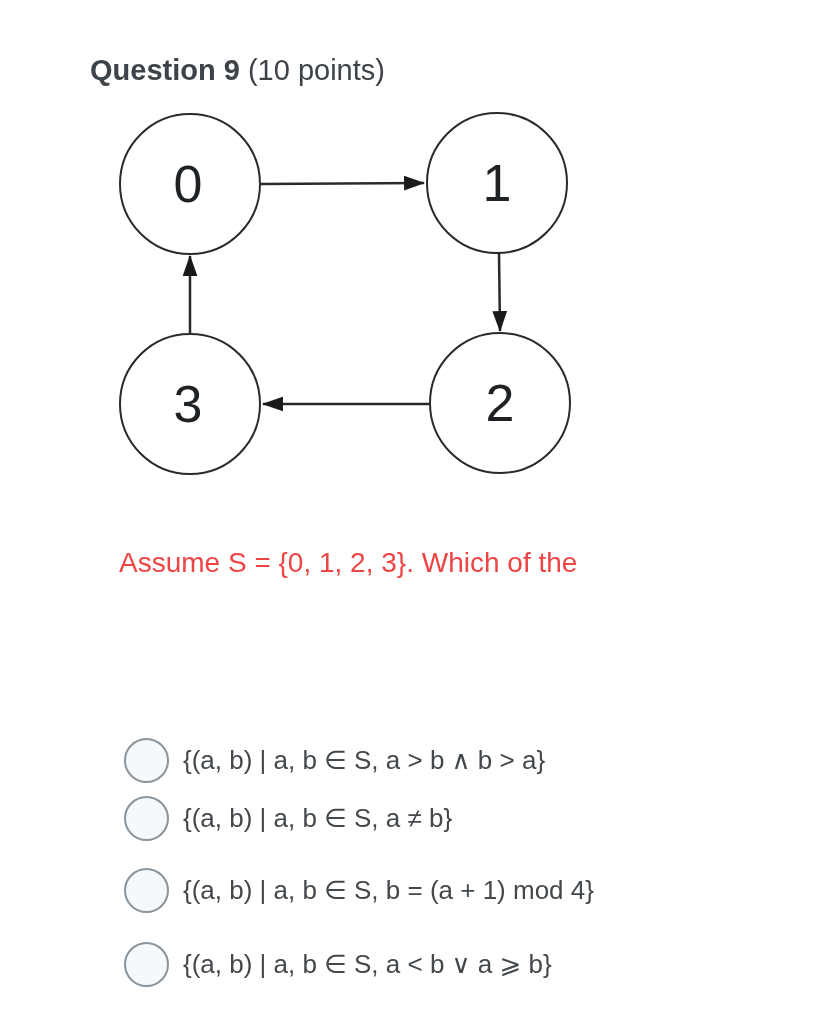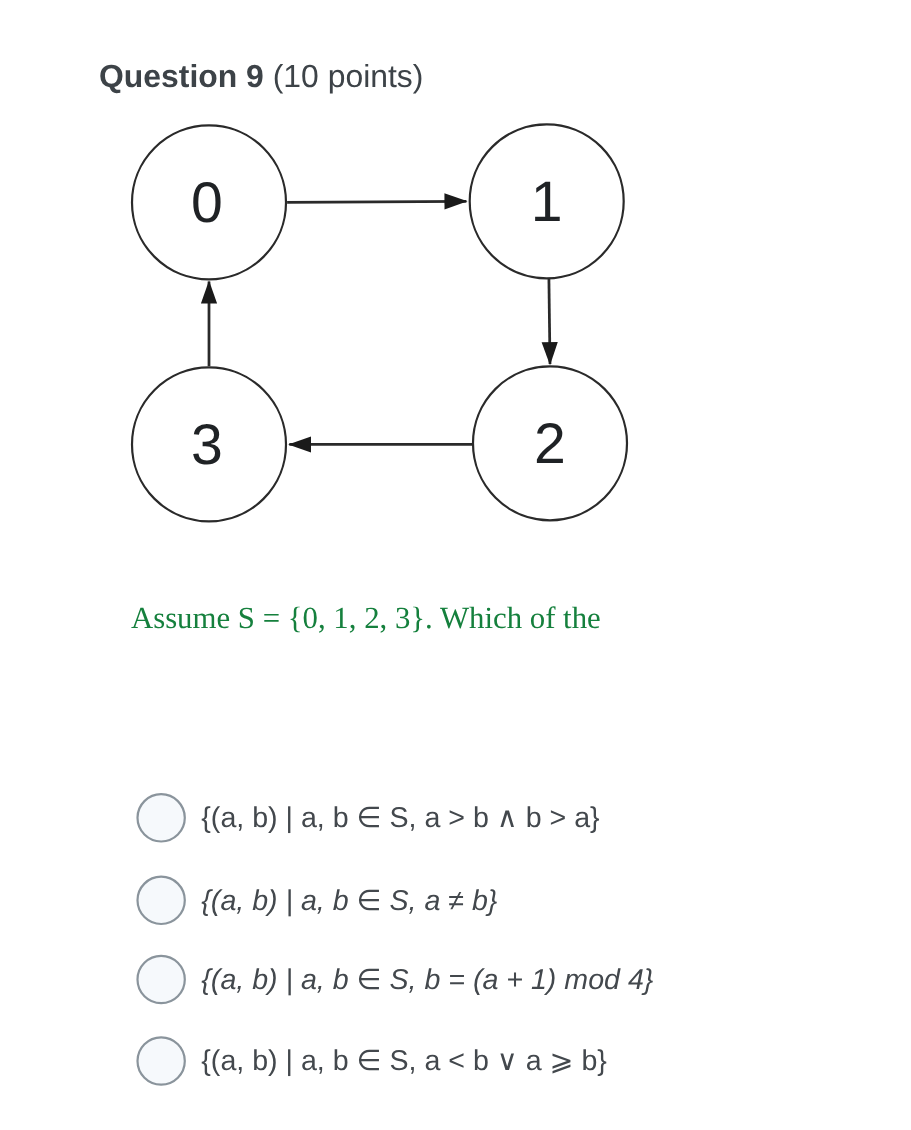--- a/index.html
+++ b/index.html
@@ -35,22 +35,21 @@
     font-family: "Liberation Sans", "DejaVu Sans", sans-serif;
     font-size: 52px;
     fill: #1f2225;
   }
   .question-text {
     position: absolute;
     left: 119px;
     top: 543px;
     font-size: 28px;
     line-height: 40px;
-    color: #15803d;
-    font-family: Liberation Serif, serif;
+    color: #ef4444;
   }
   .question-text .qline { white-space: nowrap; }
   .option-row {
     position: absolute;
     left: 124px;
     display: flex;
     align-items: center;
     gap: 14px;
     height: 46px;
     cursor: pointer;
@@ -62,23 +61,23 @@
     border: 2.5px solid #8a949c;
     background: #f6f9fc;
     flex: 0 0 auto;
   }
   .option-label {
     font-size: 26px;
     line-height: 33px;
     color: #43484d;
     white-space: nowrap;
   }
-  .row-1 { top: 720px; }
-  .row-2 { top: 795px; font-style: italic; }
-  .row-3 { top: 867px; font-style: italic; }
+  .row-1 { top: 737px; }
+  .row-2 { top: 795px; }
+  .row-3 { top: 867px; }
   .row-4 { top: 941px; }
 </style>
 </head>
 <body>
 
 <div class="page">
 
   <div class="question-header">
     <span class="bold">Question 9</span><span class="points"> (10 points)</span>
   </div>

